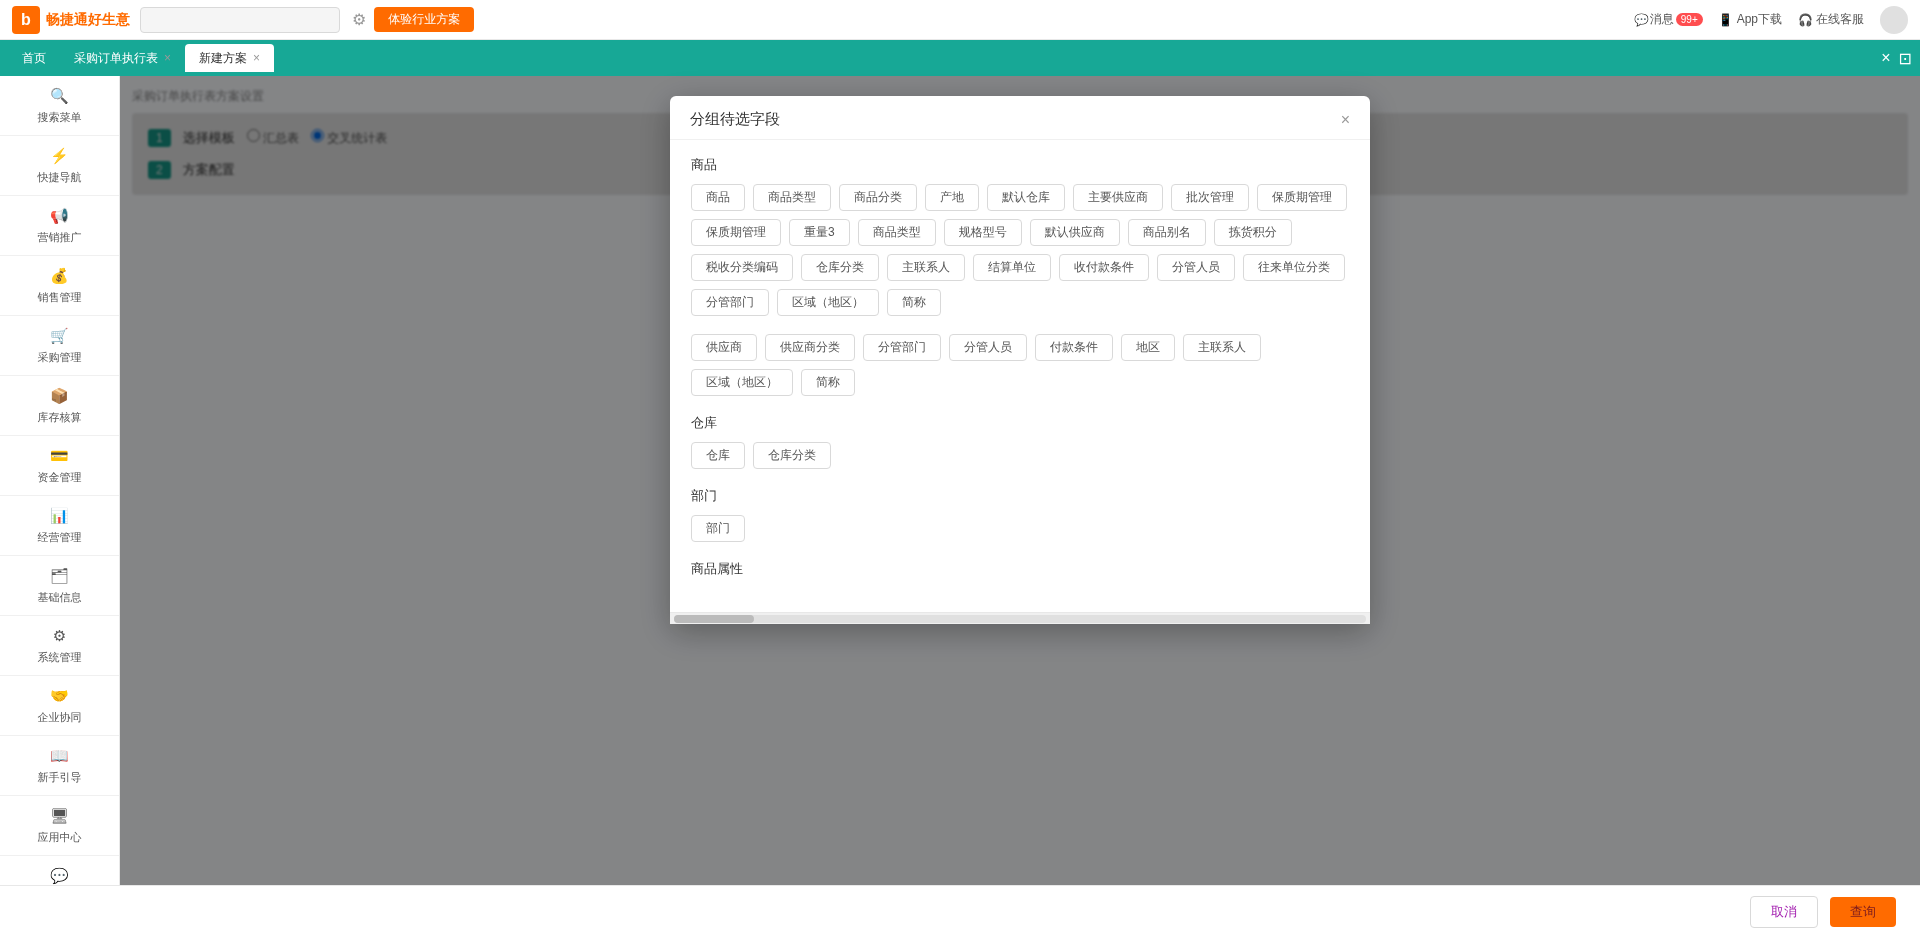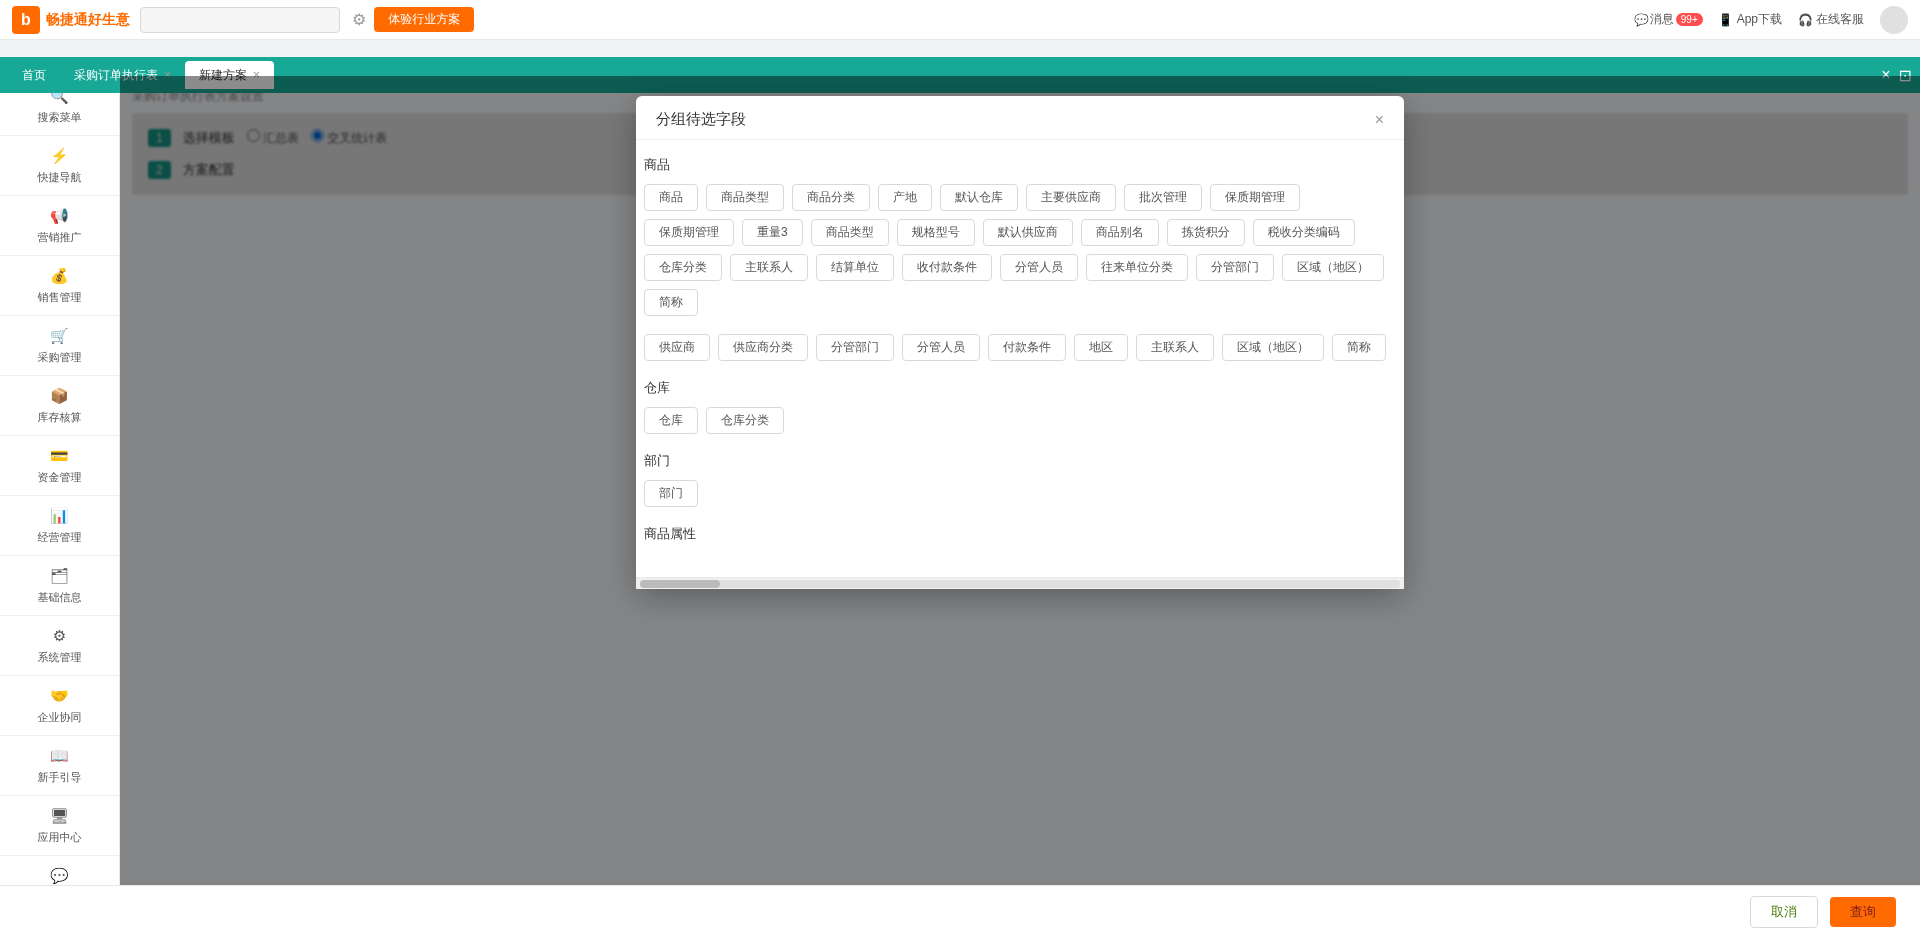--- a/index.html
+++ b/index.html
@@ -82,21 +82,20 @@
     
     .tab-bar {
       height: 36px;
       background: #17a896;
       display: flex;
       align-items: center;
       padding: 0 8px;
       position: fixed;
       top: 40px; left: 0; right: 0;
       z-index: 99;
-      margin-top: 17px;
     }
     .tab-item {
       height: 28px;
       padding: 0 14px;
       display: flex;
       align-items: center;
       color: #fff;
       font-size: 12px;
       cursor: pointer;
       border-radius: 4px 4px 0 0;
@@ -166,21 +165,21 @@
       display: flex;
       align-items: flex-start;
       justify-content: center;
       padding-top: 20px;
     }
 
     
     .modal {
       background: #fff;
       border-radius: 6px;
-      width: 768px;
+      width: 700px;
       max-height: 600px;
       display: flex;
       flex-direction: column;
       box-shadow: 0 8px 32px rgba(0,0,0,0.3);
       position: relative;
     }
     .modal-header {
       display: flex;
       align-items: center;
       justify-content: space-between;
@@ -191,21 +190,21 @@
     }
     .modal-close {
       cursor: pointer;
       font-size: 16px;
       color: #999;
       line-height: 1;
     }
     .modal-body {
       flex: 1;
       overflow-y: auto;
-      padding: 16px 8px;
+      padding: 16px 21px;
     }
 
     
     .field-group { margin-bottom: 18px; }
     .field-group-title {
       font-size: 13px;
       font-weight: 500;
       color: #333;
       margin-bottom: 10px;
     }
@@ -247,21 +246,21 @@
       display: flex;
       align-items: center;
       justify-content: flex-end;
       padding: 0 24px;
       gap: 12px;
       z-index: 300;
     }
     .btn-cancel {
       border: 1px solid #d9d9d9;
       background: #fff;
-      color: #4d7c0f;
+      color: #a21caf;
       border-radius: 4px;
       padding: 6px 20px;
       cursor: pointer;
       font-size: 13px;
     }
     .btn-confirm {
       background: #ff6b00;
       color: #7f1d1d;
       border: none;
       border-radius: 4px;

